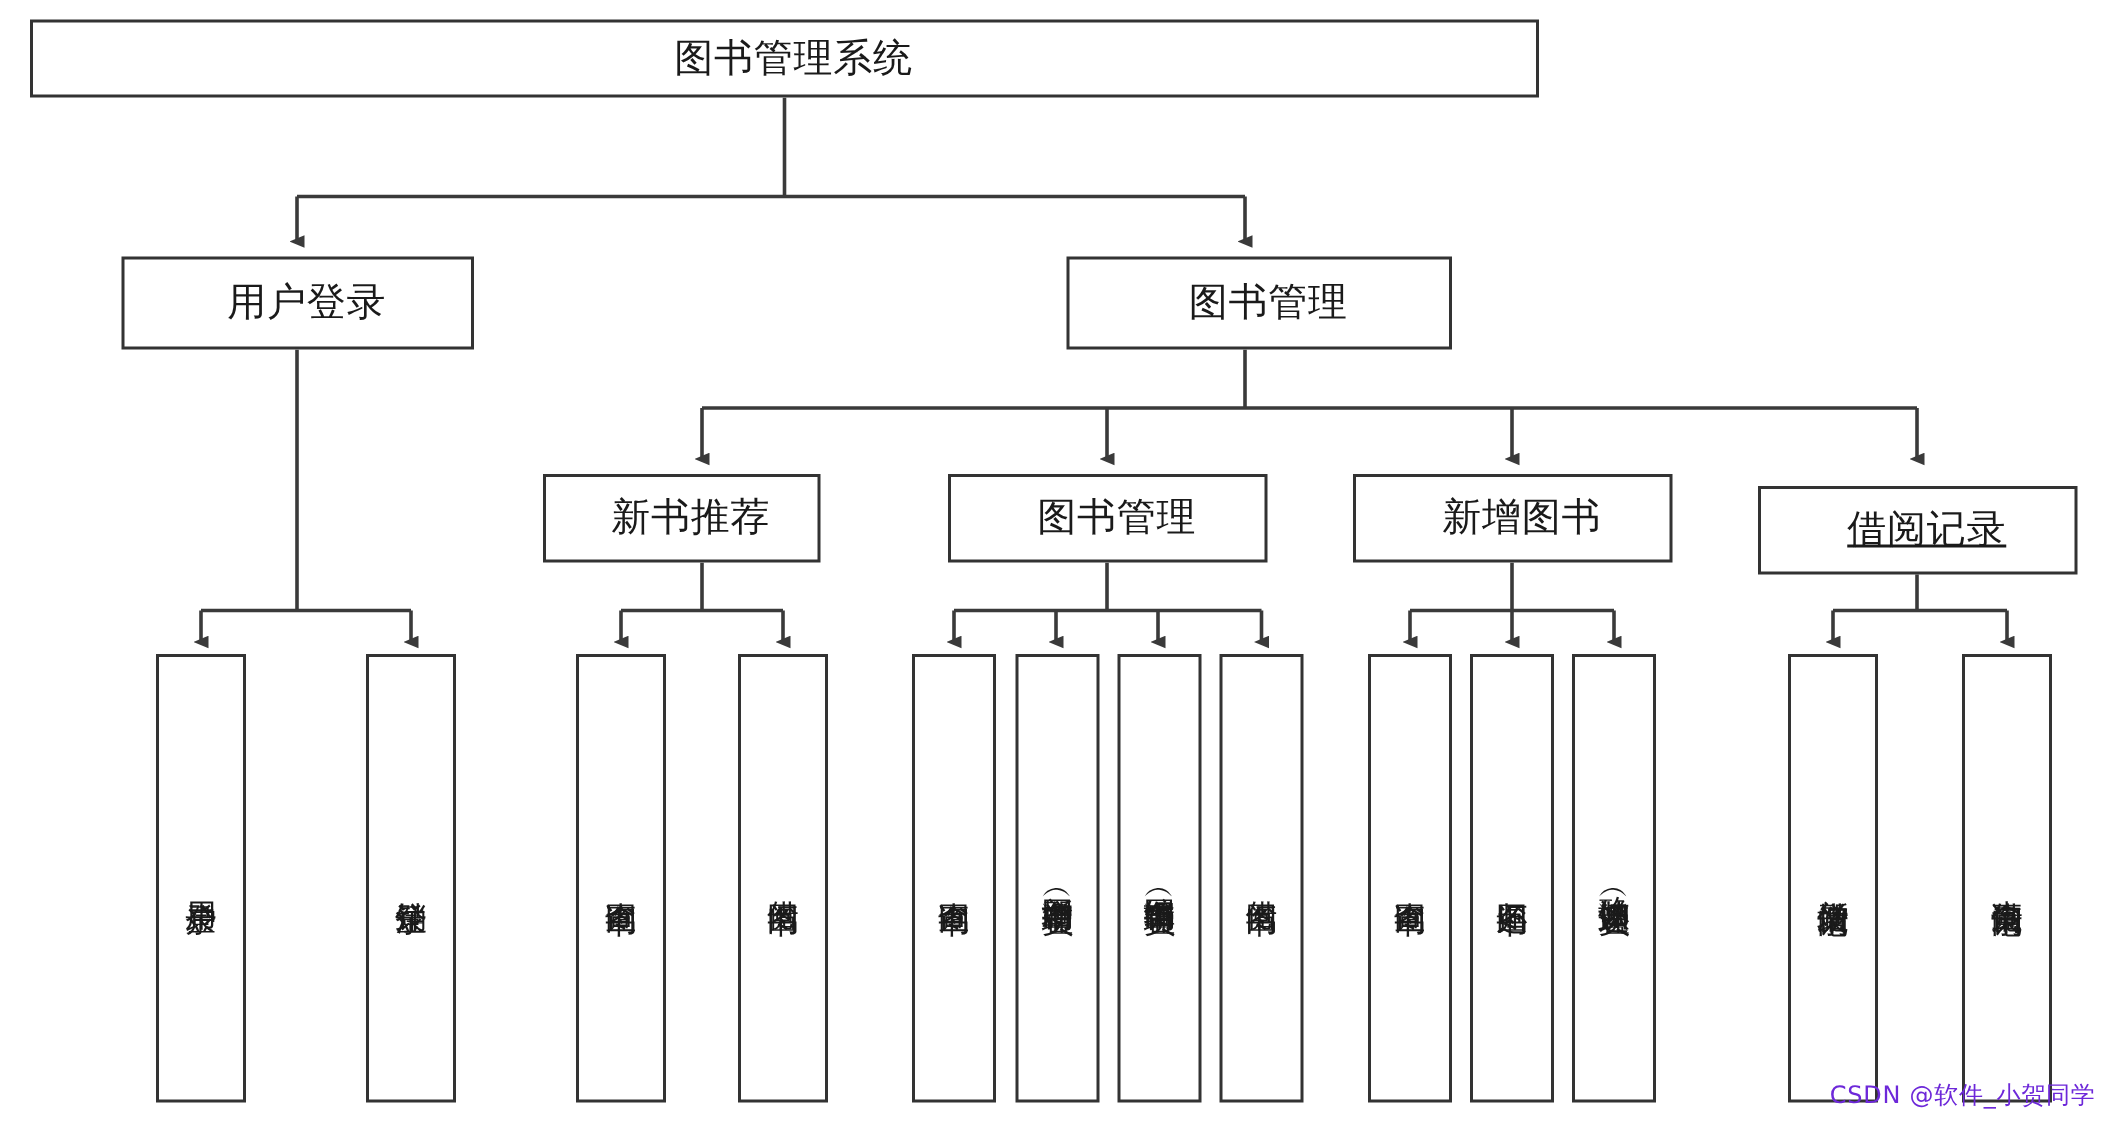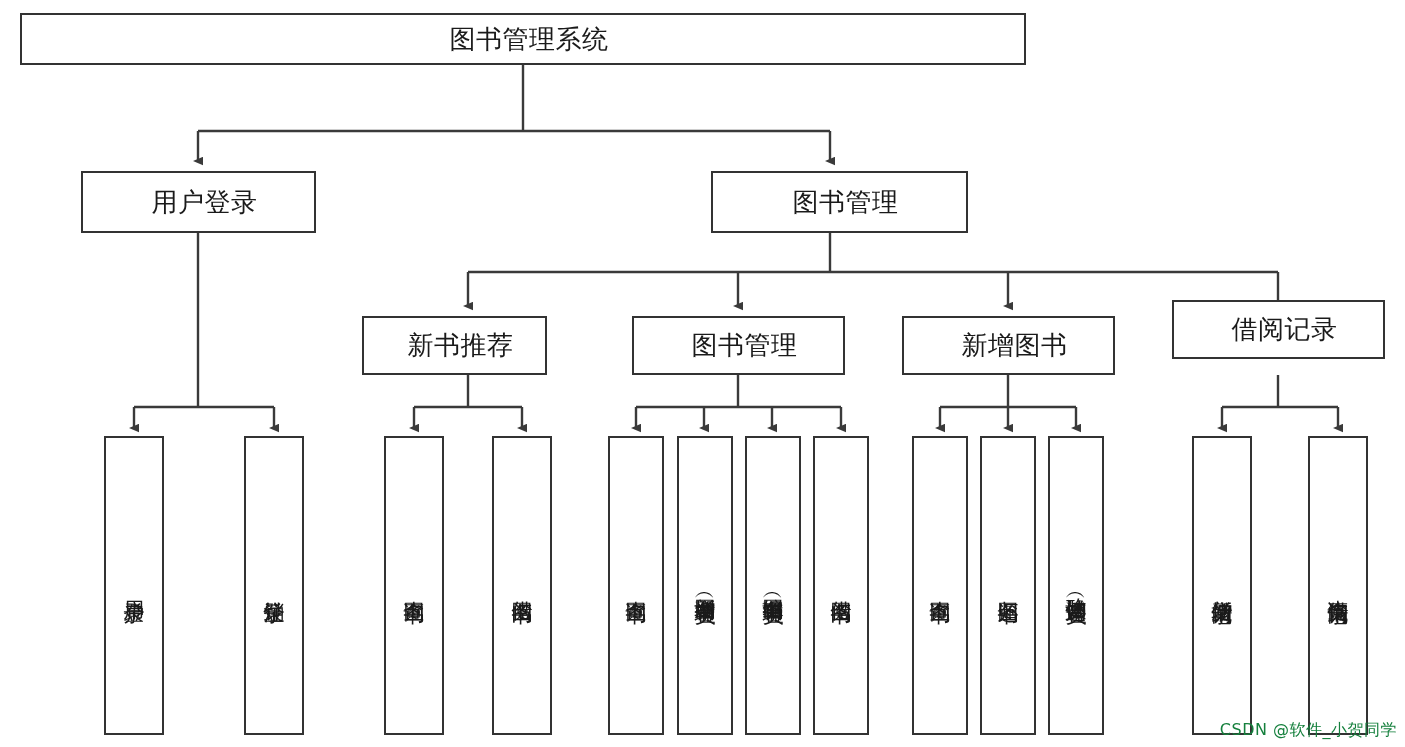--- a/index.html
+++ b/index.html
@@ -53,21 +53,21 @@
     writing-mode: vertical-rl;
     text-orientation: upright;
     display: block;
     white-space: nowrap;
   }
   .watermark {
     position: absolute;
     right: 8px;
     bottom: 6px;
     font-size: 16px;
-    color: #15803d;
+    color: #6d28d9;
     letter-spacing: 0.5px;
     white-space: nowrap;
     margin-left: 37px;
   }
 </style>
 </head>
 <body>
 
 <div id="canvas">
 
@@ -134,21 +134,21 @@
 
   <div class="node h" style="left:362px; top:316px; width:185px; height:59px;">
     <span>新书推荐</span>
   </div>
   <div class="node h" style="left:632px; top:316px; width:213px; height:59px;">
     <span>图书管理</span>
   </div>
   <div class="node h" style="left:902px; top:316px; width:213px; height:59px;">
     <span>新增图书</span>
   </div>
-  <div class="node h" style="left:1172px; top:300px; width:213px; height:59px;">
+  <div class="node h" style="left:1172px; top:324px; width:213px; height:59px;text-decoration:underline;">
     <span>借阅记录</span>
   </div>
 
   <div class="node v" style="left:104px; top:436px; width:60px; height:299px;">
     <span class="vtext">用户登录</span>
   </div>
   <div class="node v" style="left:244px; top:436px; width:60px; height:299px;">
     <span class="vtext">注销登录</span>
   </div>
 

